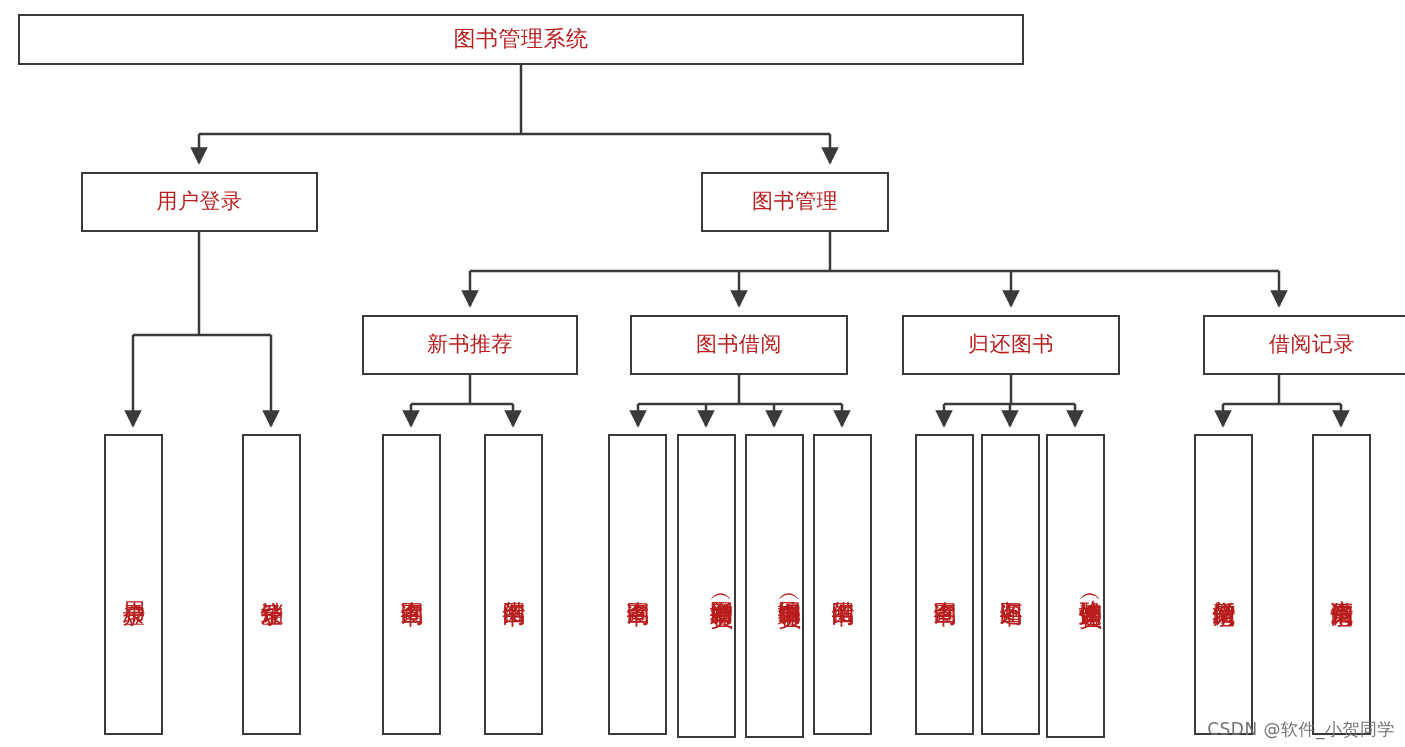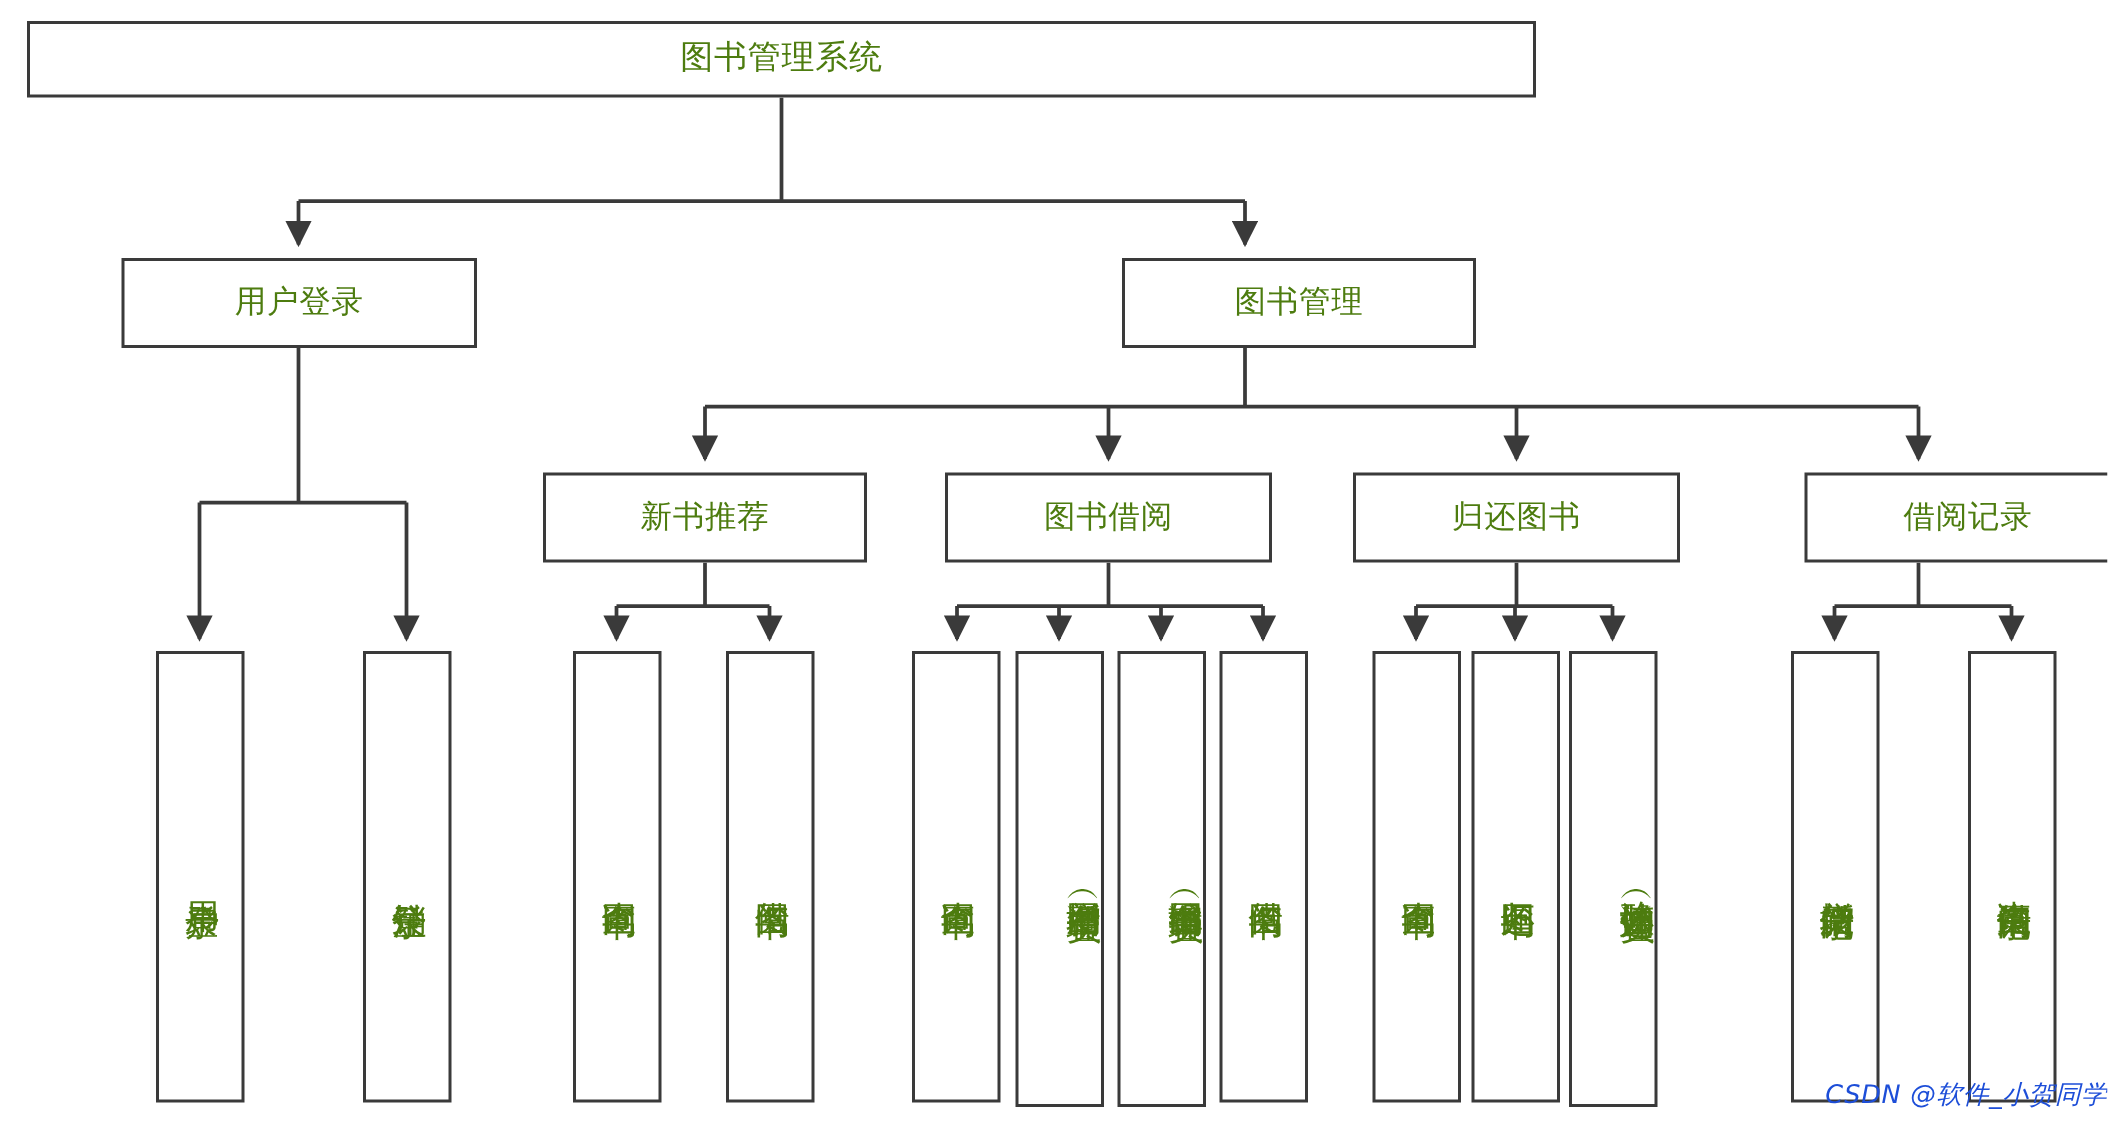--- a/index.html
+++ b/index.html
@@ -26,21 +26,21 @@
     pointer-events: none;
   }
   .node {
     position: absolute;
     box-sizing: border-box;
     border: 2px solid #3a3a3a;
     background: #ffffff;
     display: flex;
     align-items: center;
     justify-content: center;
-    color: #4d7c0f;
+    color: #b91c1c;
   }
   .node-h {
     font-size: 21px;
     line-height: 1.2;
     letter-spacing: 0.5px;
   }
   .node-root {
     font-size: 22px;
   }
   .node-v {
@@ -51,27 +51,26 @@
     letter-spacing: 1px;
     padding: 6px 0;
     align-items: center;
     justify-content: center;
   }
   .node-v.top-align {
     align-items: flex-start;
   }
   .watermark {
     position: absolute;
-    right: 0;
+    right: 10px;
     bottom: 6px;
     font-size: 17px;
-    color: #1d4ed8;
+    color: #737373;
     letter-spacing: 0.5px;
     white-space: nowrap;
-    font-style: italic;
   }
 </style>
 </head>
 <body>
 
 <div id="canvas">
 
   <svg id="edges" xmlns="http://www.w3.org/2000/svg">
     <defs>
       <marker id="arrow" viewBox="0 0 10 10" refX="9" refY="5" markerWidth="7" markerHeight="7" orient="auto-start-reverse">
@@ -122,21 +121,21 @@
     </g>
   </svg>
 
   <div class="node node-h node-root" style="left:18px; top:14px; width:1006px; height:51px;">
     <span>图书管理系统</span>
   </div>
 
   <div class="node node-h" style="left:81px; top:172px; width:237px; height:60px;">
     <span>用户登录</span>
   </div>
-  <div class="node node-h" style="left:748px; top:172px; width:236px; height:60px;">
+  <div class="node node-h" style="left:701px; top:172px; width:188px; height:60px;">
     <span>图书管理</span>
   </div>
 
   <div class="node node-h" style="left:362px; top:315px; width:216px; height:60px;">
     <span>新书推荐</span>
   </div>
   <div class="node node-h" style="left:630px; top:315px; width:218px; height:60px;">
     <span>图书借阅</span>
   </div>
   <div class="node node-h" style="left:902px; top:315px; width:218px; height:60px;">

